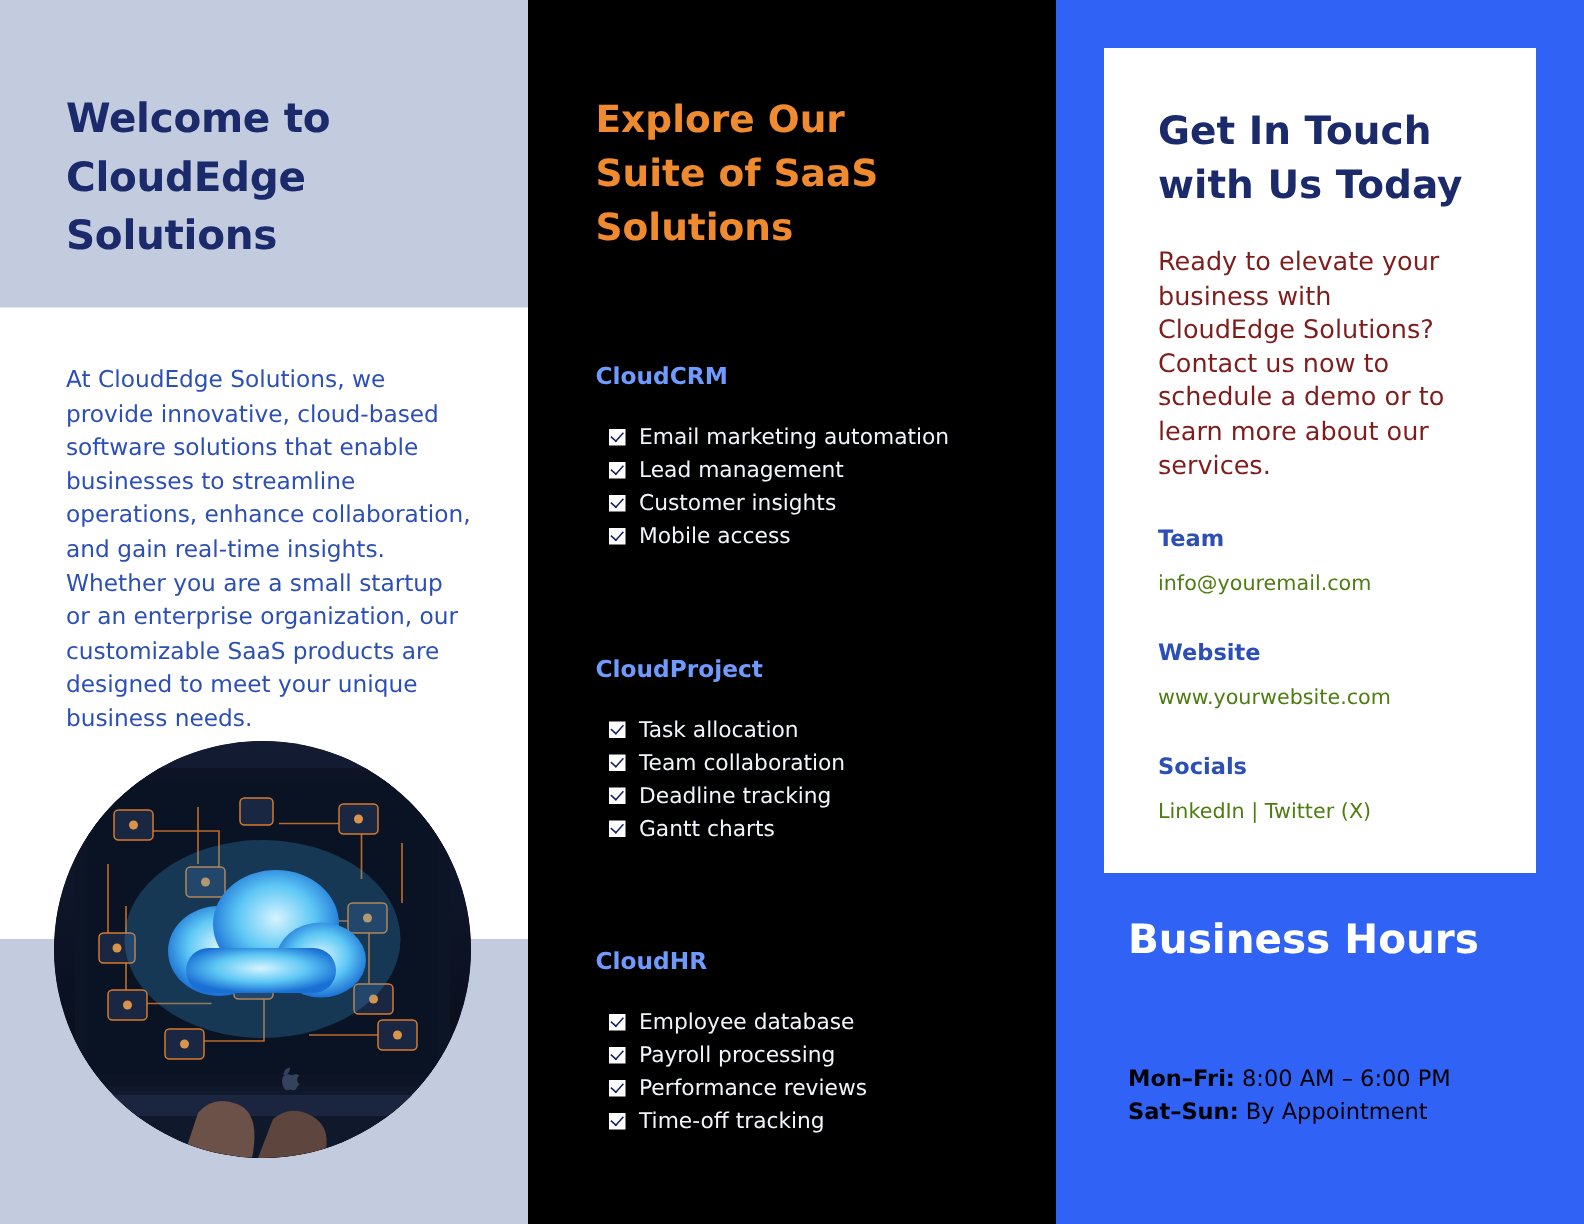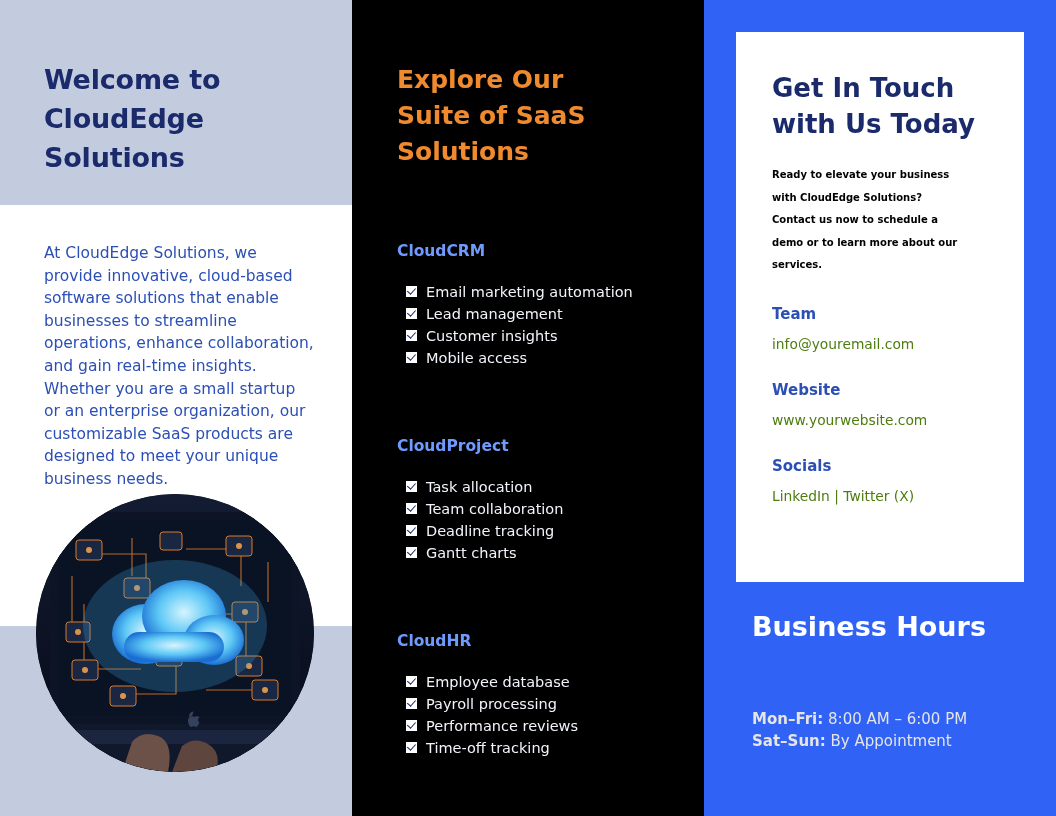--- a/index.html
+++ b/index.html
@@ -153,26 +153,25 @@
     padding: 38px 36px 0 36px;
   }
   .contact-title {
     font-size: 26px;
     line-height: 36px;
     font-weight: bold;
     color: #1a2a6b;
     margin-bottom: 22px;
   }
   .contact-para {
-    font-size: 10px;
+    font-size: 17px;
     line-height: 22.6px;
-    color: #000000;
+    color: #7f1d1d;
     margin-bottom: 28px;
     width: 195px;
-    font-weight: bold;
   }
   .contact-label {
     font-size: 15px;
     font-weight: bold;
     color: #2b4fb5;
     margin-bottom: 13px;
   }
   .contact-value {
     font-size: 13.8px;
     color: #4d7c0f;
@@ -188,21 +187,21 @@
     font-weight: bold;
     color: #ffffff;
   }
   .hours-lines {
     position: absolute;
     top: 708px;
     left: 48px;
     width: 280px;
     font-size: 15px;
     line-height: 22px;
-    color: #e5e5e5;
+    color: #000000;
   }
   .hours-lines b { font-weight: bold; }
 </style>
 </head>
 <body>
 
 <div class="brochure">
 
   <section class="panel-left">
     <div class="band-top"></div>

